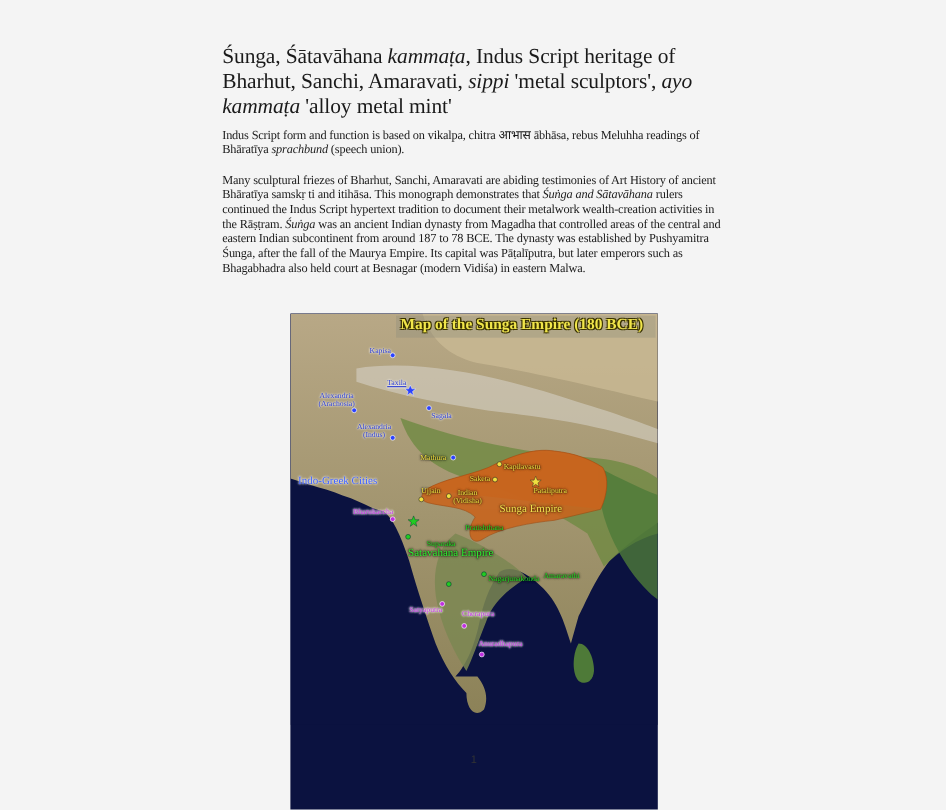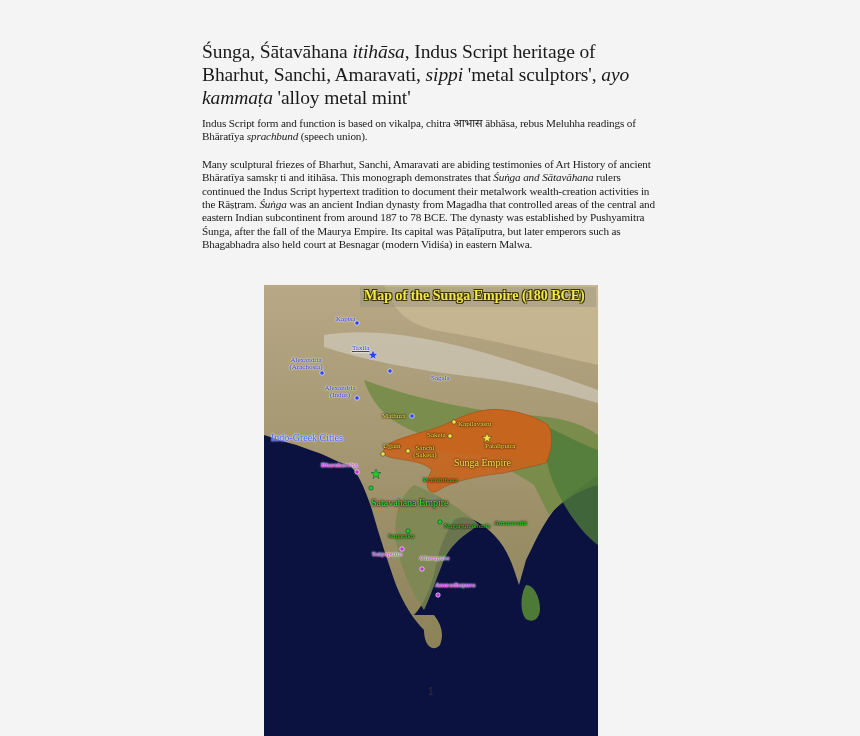--- a/index.html
+++ b/index.html
@@ -19,21 +19,21 @@
   .sunga{font-size:10px;color:#f3e050;text-shadow:0 0 2px #3a2000,0 0 2px #3a2000;}
   .grn{font-size:7px;color:#22dd22;text-shadow:0 0 2px #000,0 0 2px #000;padding-left:48px;}
   .sat{font-size:10px;color:#33ee33;text-shadow:0 0 2px #000,0 0 2px #000;}
   .pur{font-size:7px;color:#c030e0;text-shadow:0 0 2px #fff,0 0 2px #fff,0 0 2px #fff;}
   .pagenum{position:absolute;left:428px;top:686px;font-size:10px;font-family:"Liberation Sans",sans-serif;color:#333;}
 </style>
 </head>
 <body>
 
 <div class="page">
-  <h1><span>Śunga, Śātavāhana </span><i>itihāsa</i><span>, Indus Script heritage of Bharhut, Sanchi, Amaravati, </span><i>sippi</i><span> 'metal sculptors', </span><i>ayo kammaṭa</i><span> 'alloy metal mint'</span></h1>
+  <h1><span>Śunga, Śātavāhana </span><i>kammaṭa</i><span>, Indus Script heritage of Bharhut, Sanchi, Amaravati, </span><i>sippi</i><span> 'metal sculptors', </span><i>ayo kammaṭa</i><span> 'alloy metal mint'</span></h1>
 
   <p><span>Indus Script form and function is based on vikalpa, chitra आभास ābhāsa, rebus Meluhha readings of Bhāratīya </span><i>sprachbund</i><span> (speech union).</span></p>
 
   <p><span>Many sculptural friezes of Bharhut, Sanchi, Amaravati are abiding testimonies of Art History of ancient Bhāratīya samskṛ ti and itihāsa. This monograph demonstrates that </span><i>Śuṅga and Sātavāhana</i><span> rulers continued the Indus Script hypertext tradition to document their metalwork wealth-creation activities in the Rāṣṭram. </span><i>Śuṅga</i><span> was an ancient Indian dynasty from Magadha that controlled areas of the central and eastern Indian subcontinent from around 187 to 78 BCE. The dynasty was established by Pushyamitra Śunga, after the fall of the Maurya Empire. Its capital was Pāṭalīputra, but later emperors such as Bhagabhadra also held court at Besnagar (modern Vidiśa) in eastern Malwa.</span></p>
 </div>
 
 <div class="map">
   <svg width="334" height="374" viewBox="0 0 334 374">
     <defs>
       <linearGradient id="mtn" x1="0" y1="0" x2="0" y2="1">
@@ -82,33 +82,33 @@
       <circle cx="158" cy="284" r="2.2" fill="#c030e0" stroke="#fff" stroke-width="0.6"></circle>
       <circle cx="174" cy="310" r="2.2" fill="#c030e0" stroke="#fff" stroke-width="0.6"></circle>
     </g>
   </svg>
 
   <div class="lbl title" style="left:100px;top:4px;">Map of the Sunga Empire (180 BCE)</div>
 
   <div class="lbl blue" style="left:72px;top:31px;">Kapisa</div>
   <div class="lbl blue" style="left:88px;top:60px;text-decoration:underline;">Taxila</div>
   <div class="lbl blue" style="left:24px;top:72px;width:36px;white-space:normal;text-align:center;">Alexandria (Arachosia)</div>
-  <div class="lbl blue" style="left:128px;top:90px;margin-left:39px;">Sagala</div>
+  <div class="lbl blue" style="left:128px;top:90px;">Sagala</div>
   <div class="lbl blue" style="left:60px;top:100px;width:32px;white-space:normal;text-align:center;">Alexandria (Indus)</div>
   <div class="lbl igc" style="left:7px;top:121px;">Indo-Greek Cities</div>
   <div class="lbl yel" style="left:118px;top:128px;">Mathura</div>
   <div class="lbl yel" style="left:194px;top:136px;">Kapilavastu</div>
   <div class="lbl yel" style="left:163px;top:147px;">Saketa</div>
   <div class="lbl yel" style="left:221px;top:158px;">Pataliputra</div>
   <div class="lbl yel" style="left:119px;top:158px;">Ujjain</div>
-  <div class="lbl yel" style="left:147px;top:160px;width:28px;white-space:normal;text-align:center;">Sanchi (Saketa)</div>
+  <div class="lbl yel" style="left:147px;top:160px;width:28px;white-space:normal;text-align:center;">Indian (Vidisha)</div>
   <div class="lbl sunga" style="left:190px;top:173px;">Sunga Empire</div>
   <div class="lbl pur" style="left:57px;top:177px;">Bharukaccha</div>
   <div class="lbl grn" style="left:111px;top:192px;">Pratishthana</div>
-  <div class="lbl grn" style="left:76px;top:206px;margin-top:42px;">Suparaka</div>
+  <div class="lbl grn" style="left:76px;top:206px;">Suparaka</div>
   <div class="lbl sat" style="left:107px;top:213px;">Satavahana Empire</div>
   <div class="lbl grn" style="left:182px;top:235px;">Amaravathi</div>
   <div class="lbl grn" style="left:95px;top:238px;margin-left:37px;">Nagarjunakonda</div>
   <div class="lbl pur" style="left:108px;top:266px;">Satyaputra</div>
   <div class="lbl pur" style="left:156px;top:270px;">Cherapura</div>
   <div class="lbl pur" style="left:171px;top:297px;">Anuradhapura</div>
 </div>
 
 <div class="pagenum">1</div>
 

